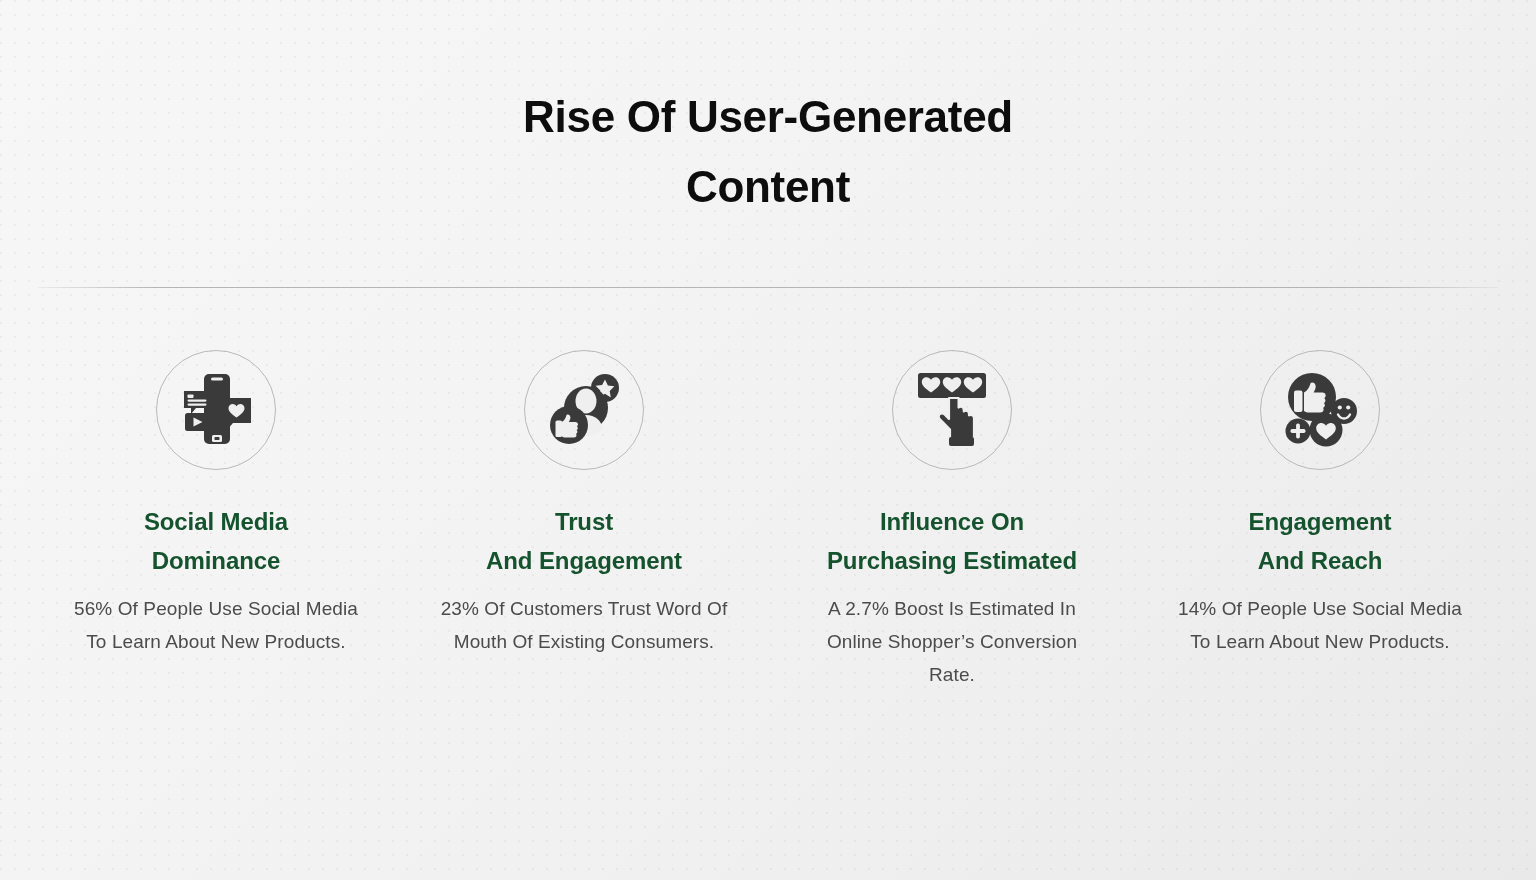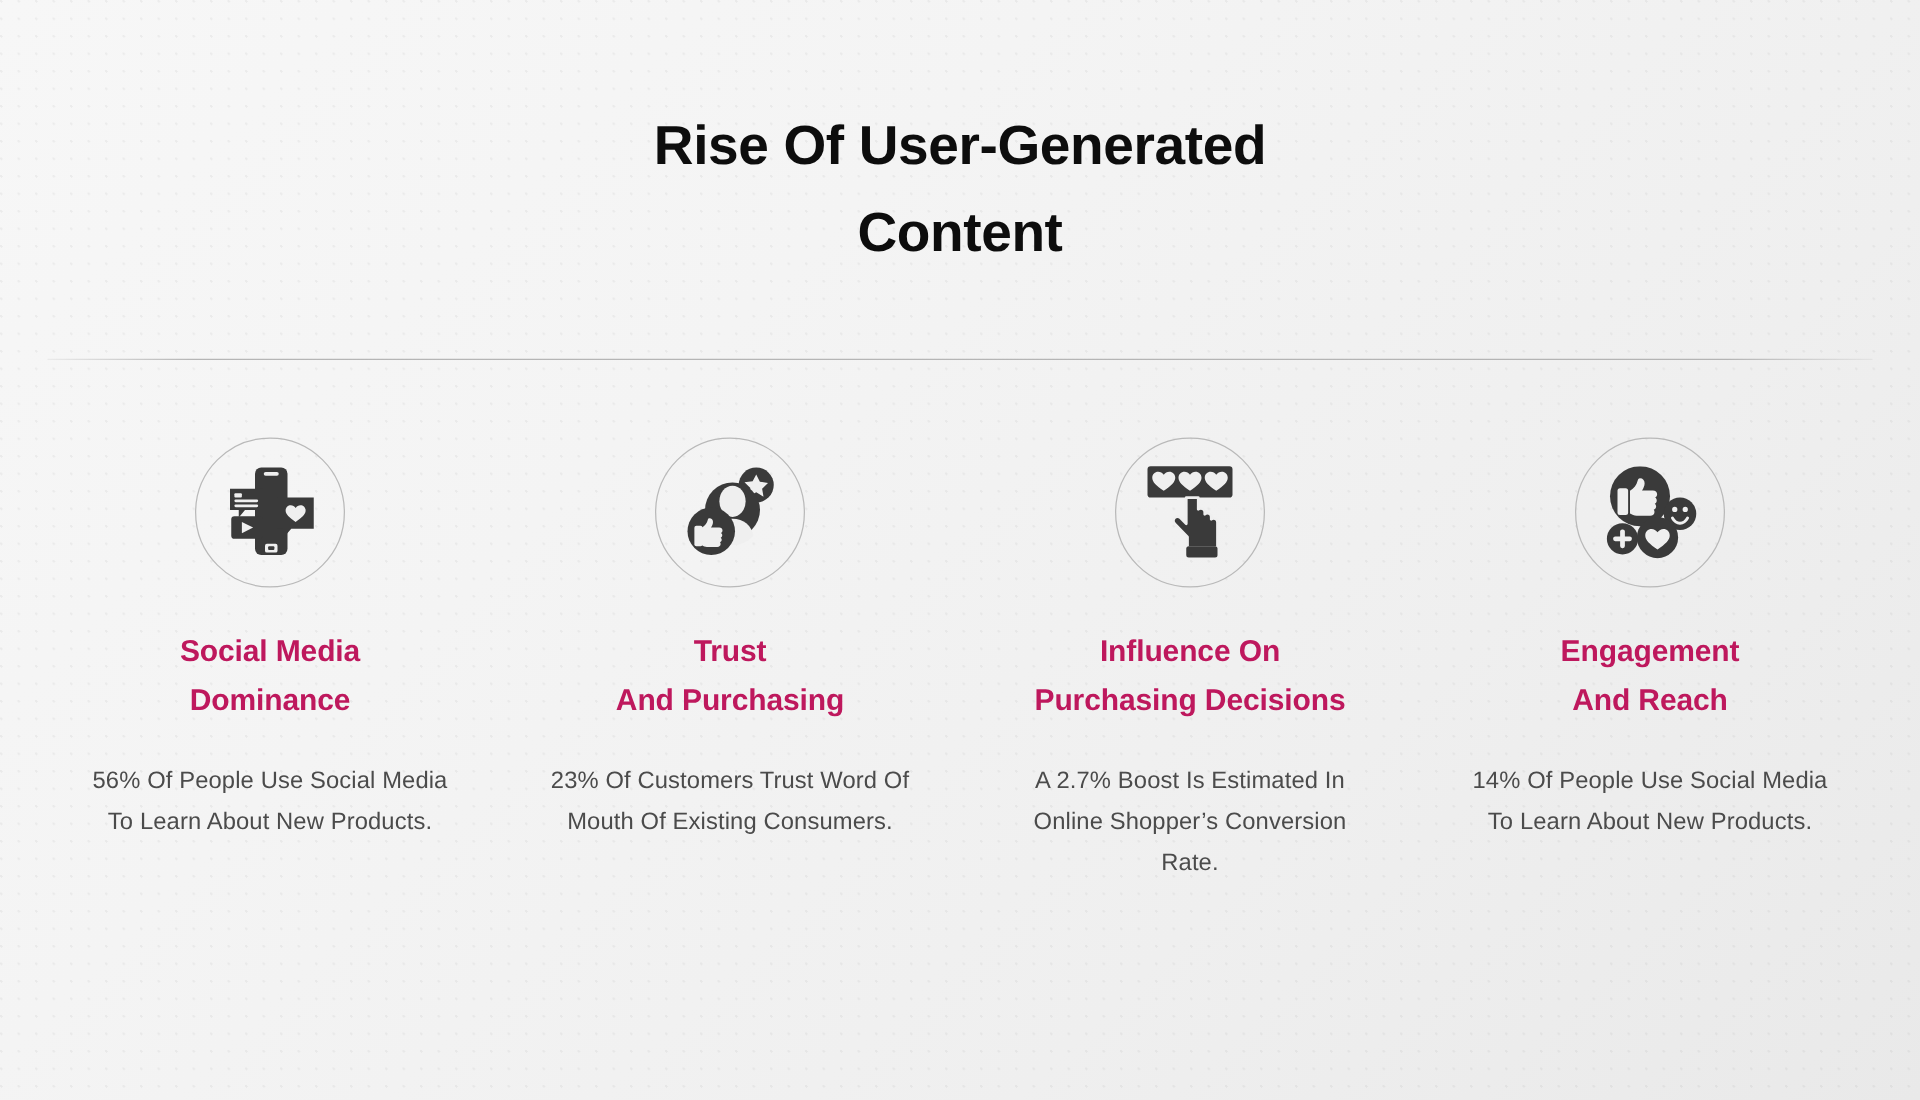--- a/index.html
+++ b/index.html
@@ -90,34 +90,33 @@
     justify-content: center;
     background: transparent;
     margin-bottom: 32px;
   }
   .icon-circle svg { display: block; }
 
   .card-title {
     font-size: 24px;
     font-weight: 700;
     line-height: 39px;
-    color: #be185d;
+    color: #14532d;
     letter-spacing: -0.1px;
     margin-bottom: 12px;
     white-space: pre-line;
   }
 
   .card-desc {
     font-size: 19px;
     font-weight: 400;
     line-height: 33px;
     color: #4b4b4b;
     letter-spacing: 0.1px;
     max-width: 300px;
-    margin-top: 16px;
   }
 </style>
 </head>
 <body>
 
 <div class="slide">
 
   <div class="title-block">
     <h1 class="title">Rise Of User-Generated Content</h1>
   </div>
@@ -162,39 +161,39 @@
           <circle cx="39" cy="35" r="22" fill="#3a3a3a"></circle>
           <ellipse cx="39" cy="28" rx="10.5" ry="12.5" fill="#efefef"></ellipse>
           <path d="M39 42c-9 0-15.5 5.8-16.7 13.6A22 22 0 0 0 55.7 55.6C54.5 47.8 48 42 39 42z" fill="#efefef"></path>
 
           <circle cx="22" cy="52" r="19" fill="#3a3a3a"></circle>
           <path d="M20.5 41.5c1.8 0 2.9 1.2 2.9 3.1 0 1.6-.8 3.2-1.6 4.4h6.6c1.5 0 2.6 1 2.6 2.3 0 .9-.5 1.6-1.2 2 .6.4 1 1 1 1.8 0 .9-.5 1.6-1.2 2 .5.4.8 1 .8 1.7 0 .9-.6 1.7-1.4 2 .3.4.5.8.5 1.4 0 1.3-1.1 2.3-2.6 2.3h-8.3c-1.5 0-2.8-.5-4-1.3V49c2.4-1.2 4-3.6 4.6-6 .2-1 .5-1.5 1.3-1.5z" fill="#efefef"></path>
           <rect x="8.5" y="47.5" width="6.5" height="16.5" rx="1.6" fill="#efefef"></rect>
         </svg>
       </div>
       <div class="card-title">Trust
-And Purchasing</div>
+And Engagement</div>
       <div class="card-desc">23% Of Customers Trust Word Of Mouth Of Existing Consumers.</div>
     </div>
 
     <div class="col">
       <div class="icon-circle">
         <svg width="76" height="78" viewBox="0 0 76 78" fill="none">
 
           <rect x="4" y="2" width="68" height="25" rx="2.5" fill="#3a3a3a"></rect>
           <path d="M17 21.5c-6-4.1-9.2-7-9.2-10.4 0-2.9 2.2-4.8 4.7-4.8 1.9 0 3.4.9 4.5 2.5 1.1-1.6 2.6-2.5 4.5-2.5 2.5 0 4.7 1.9 4.7 4.8 0 3.4-3.2 6.3-9.2 10.4z" fill="#efefef"></path>
           <path d="M38 21.5c-6-4.1-9.2-7-9.2-10.4 0-2.9 2.2-4.8 4.7-4.8 1.9 0 3.4.9 4.5 2.5 1.1-1.6 2.6-2.5 4.5-2.5 2.5 0 4.7 1.9 4.7 4.8 0 3.4-3.2 6.3-9.2 10.4z" fill="#efefef"></path>
           <path d="M59 21.5c-6-4.1-9.2-7-9.2-10.4 0-2.9 2.2-4.8 4.7-4.8 1.9 0 3.4.9 4.5 2.5 1.1-1.6 2.6-2.5 4.5-2.5 2.5 0 4.7 1.9 4.7 4.8 0 3.4-3.2 6.3-9.2 10.4z" fill="#efefef"></path>
 
           <path d="M35 27v21l-4.7-4.7c-1.3-1.3-3.4-1.3-4.6 0-1.3 1.3-1.3 3.4 0 4.6L36 58.5V67h24V47c0-1.8-1.4-3.2-3.2-3.2-.7 0-1.3.2-1.8.6v-1.6c0-1.8-1.4-3.2-3.2-3.2-.8 0-1.5.3-2 .8v-1.5c0-1.8-1.4-3.2-3.2-3.2-.8 0-1.5.3-2 .8V27z" fill="#3a3a3a" stroke="#efefef" stroke-width="2.2" stroke-linejoin="round"></path>
           <rect x="35" y="66" width="25" height="9" rx="2" fill="#3a3a3a"></rect>
         </svg>
       </div>
       <div class="card-title">Influence On
-Purchasing Decisions</div>
+Purchasing Estimated</div>
       <div class="card-desc">A 2.7% Boost Is Estimated In Online Shopper’s Conversion Rate.</div>
     </div>
 
     <div class="col">
       <div class="icon-circle">
         <svg width="76" height="74" viewBox="0 0 76 74" fill="none">
 
           <circle cx="30" cy="24" r="24" fill="#3a3a3a"></circle>
           <path d="M30 9.5c2.3 0 3.7 1.6 3.7 4.1 0 2.1-1 4.2-2.1 5.8h8.7c2 0 3.4 1.3 3.4 3 0 1.2-.6 2.1-1.6 2.6.8.5 1.3 1.4 1.3 2.4 0 1.2-.6 2.1-1.6 2.6.7.5 1.1 1.3 1.1 2.2 0 1.2-.8 2.2-1.9 2.6.4.5.6 1.1.6 1.8 0 1.7-1.4 3-3.4 3H27.3c-2 0-3.7-.7-5.3-1.7V19.5c3.2-1.6 5.3-4.7 6.1-7.9.3-1.3.7-2.1 1.9-2.1z" fill="#efefef"></path>
           <rect x="12" y="17.5" width="8.5" height="21.5" rx="2" fill="#efefef"></rect>

